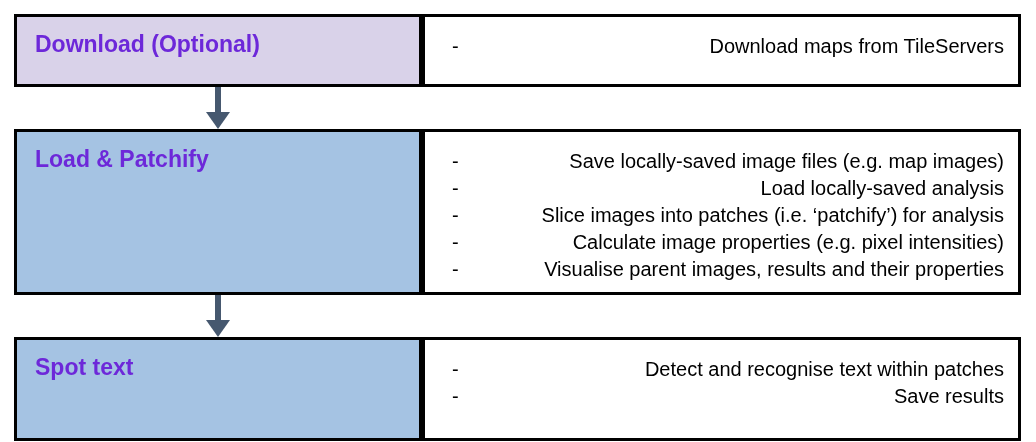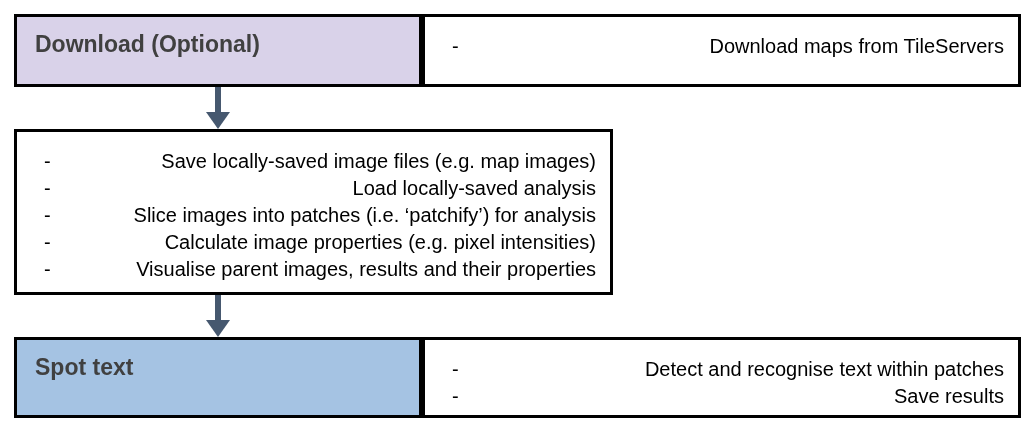--- a/index.html
+++ b/index.html
@@ -23,36 +23,36 @@
   }
   .stage-row .label-cell {
     box-sizing: border-box;
     width: 408px;
     height: 100%;
     border: 3px solid #000000;
     padding: 12px 16px 0 18px;
     font-size: 23px;
     font-weight: bold;
     line-height: 30px;
-    color: #404040;
+    color: #6d28d9;
   }
   .stage-row .desc-cell {
     box-sizing: border-box;
     width: 599px;
     height: 100%;
     border: 3px solid #000000;
     background: #ffffff;
     padding: 16px 14px 0 27px;
     font-size: 20px;
     line-height: 27px;
     color: #000000;
   }
   #row-download { top: 14px;  height: 73px;  }
   #row-load     { top: 129px; height: 166px; }
-  #row-spot     { top: 337px; height: 81px;  }
+  #row-spot     { top: 337px; height: 104px;  }
   .fill-optional { background: #d9d2e9; }
   .fill-stage    { background: #a5c3e3; }
   .bullet {
     display: flex;
     align-items: flex-start;
   }
   .bullet .dash {
     flex: 0 0 26px;
     width: 26px;
   }
@@ -99,20 +99,23 @@
       </div>
     </div>
   </div>
 
   <div class="arrow" id="arrow-1">
     <div class="arrow-stem"></div>
     <div class="arrow-head"></div>
   </div>
 
   <div class="stage-row" id="row-load">
+    <div class="label-cell fill-stage">
+      <span>Load &amp; Patchify</span>
+    </div>
     <div class="desc-cell">
       <div class="bullet">
         <span class="dash">-</span>
         <span class="bullet-text">Save locally-saved image files (e.g. map images)</span>
       </div>
       <div class="bullet">
         <span class="dash">-</span>
         <span class="bullet-text">Load locally-saved analysis</span>
       </div>
       <div class="bullet">

